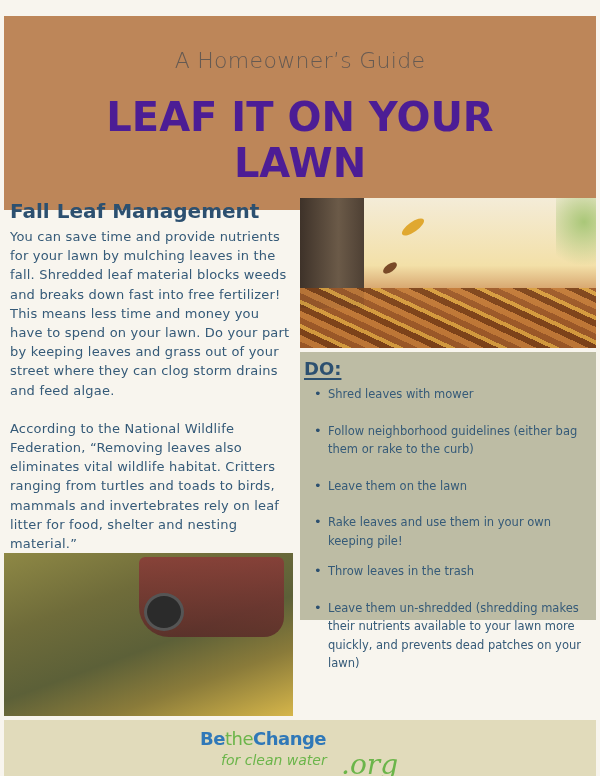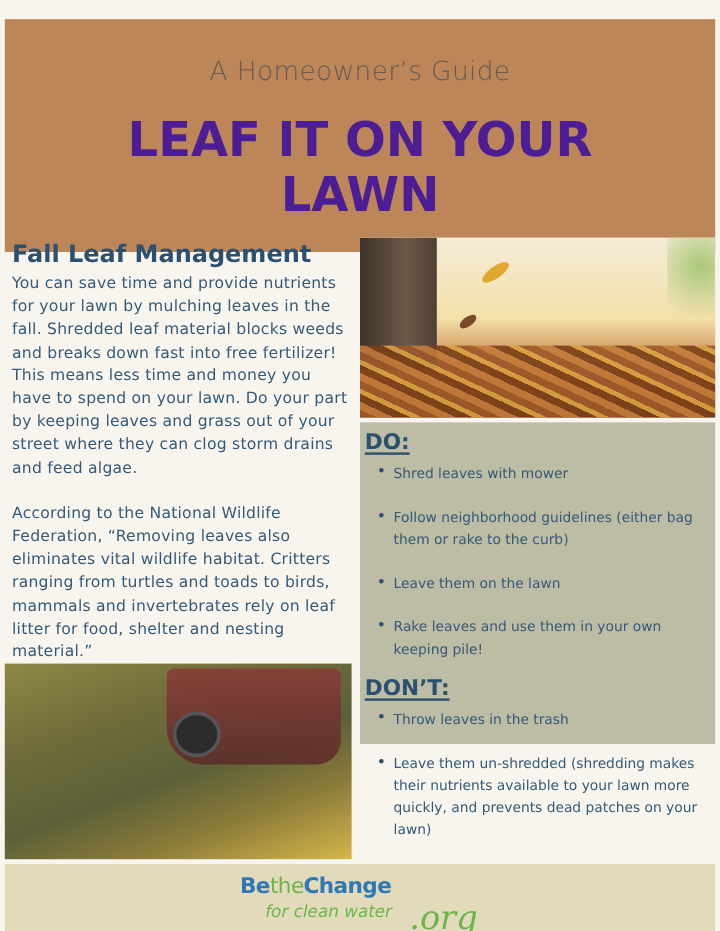--- a/index.html
+++ b/index.html
@@ -60,21 +60,20 @@
 </div>
 
 <div class="do-box">
   <div class="list-heading">DO:</div>
   <ul>
     <li>Shred leaves with mower</li>
     <li>Follow neighborhood guidelines (either bag them or rake to the curb)</li>
     <li>Leave them on the lawn</li>
     <li style="margin-bottom:12px;">Rake leaves and use them in your own keeping pile!</li>
   </ul>
-  <div class="list-heading dont-heading">DON’T:</div>
   <ul>
     <li>Throw leaves in the trash</li>
     <li>Leave them un-shredded (shredding makes their nutrients available to your lawn more quickly, and prevents dead patches on your lawn)</li>
   </ul>
 </div>
 
 <div class="photo photo-mower">
   <div class="mower"></div>
   <div class="wheel"></div>
 </div>

